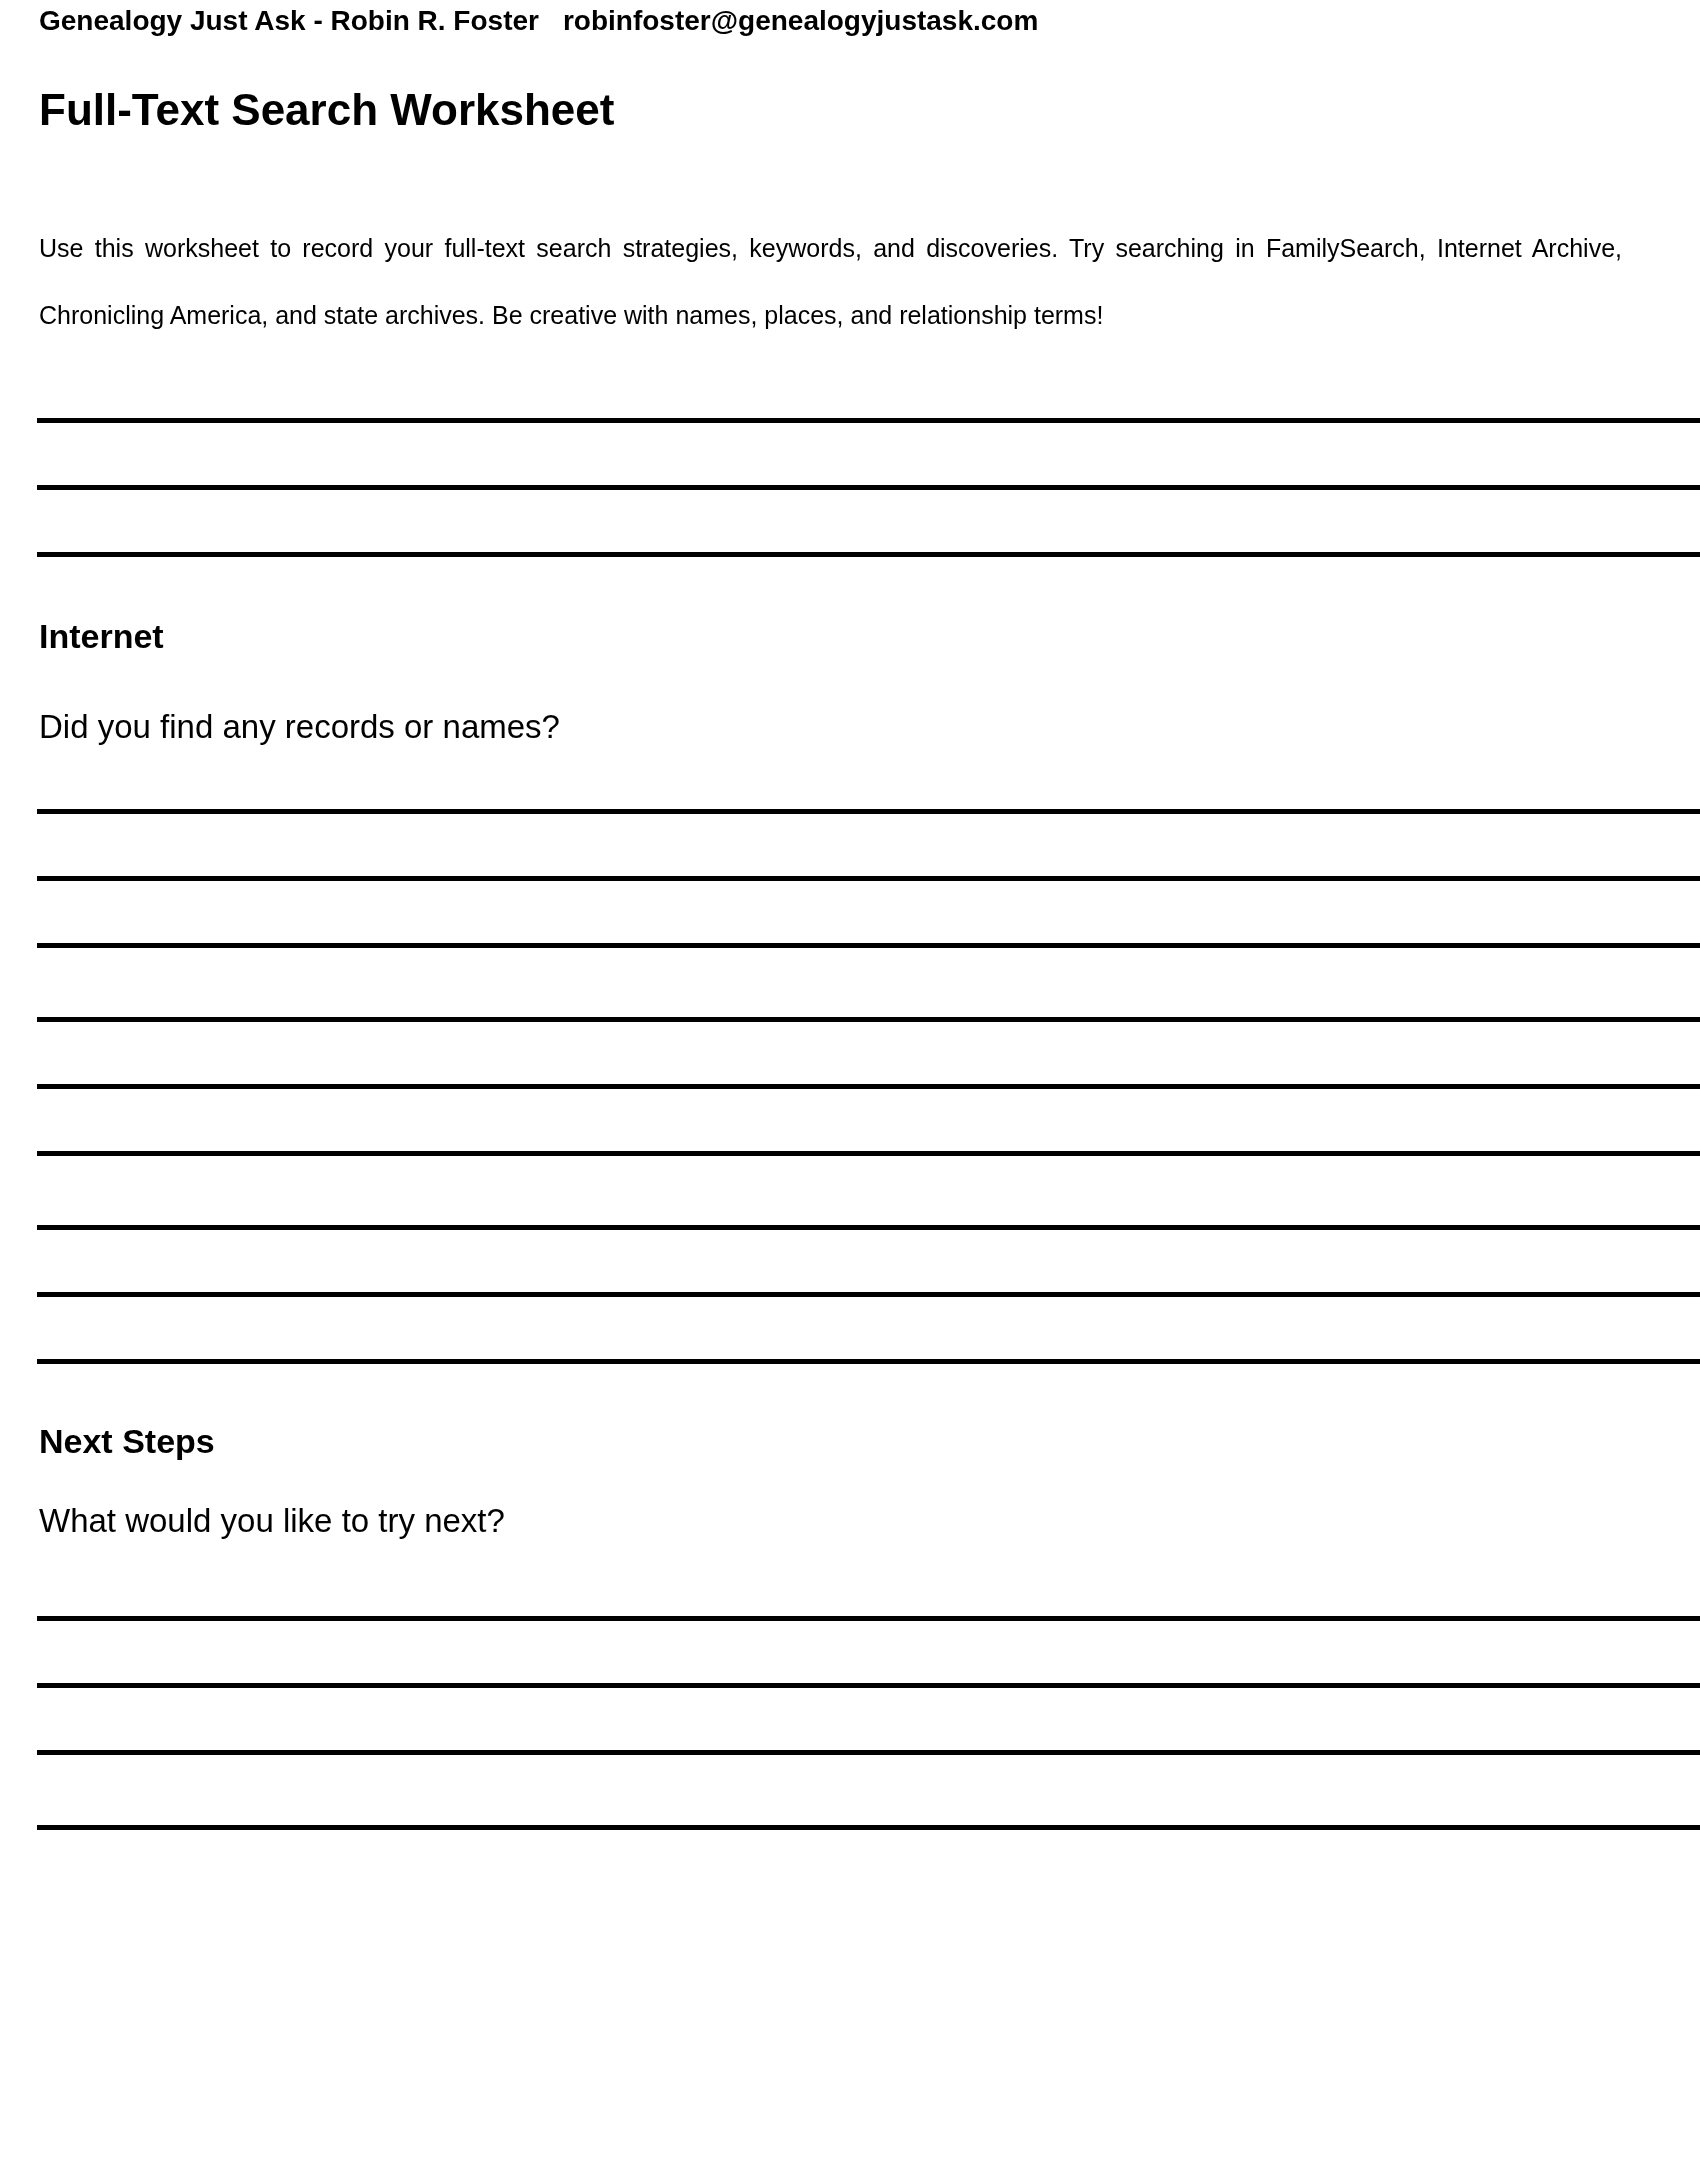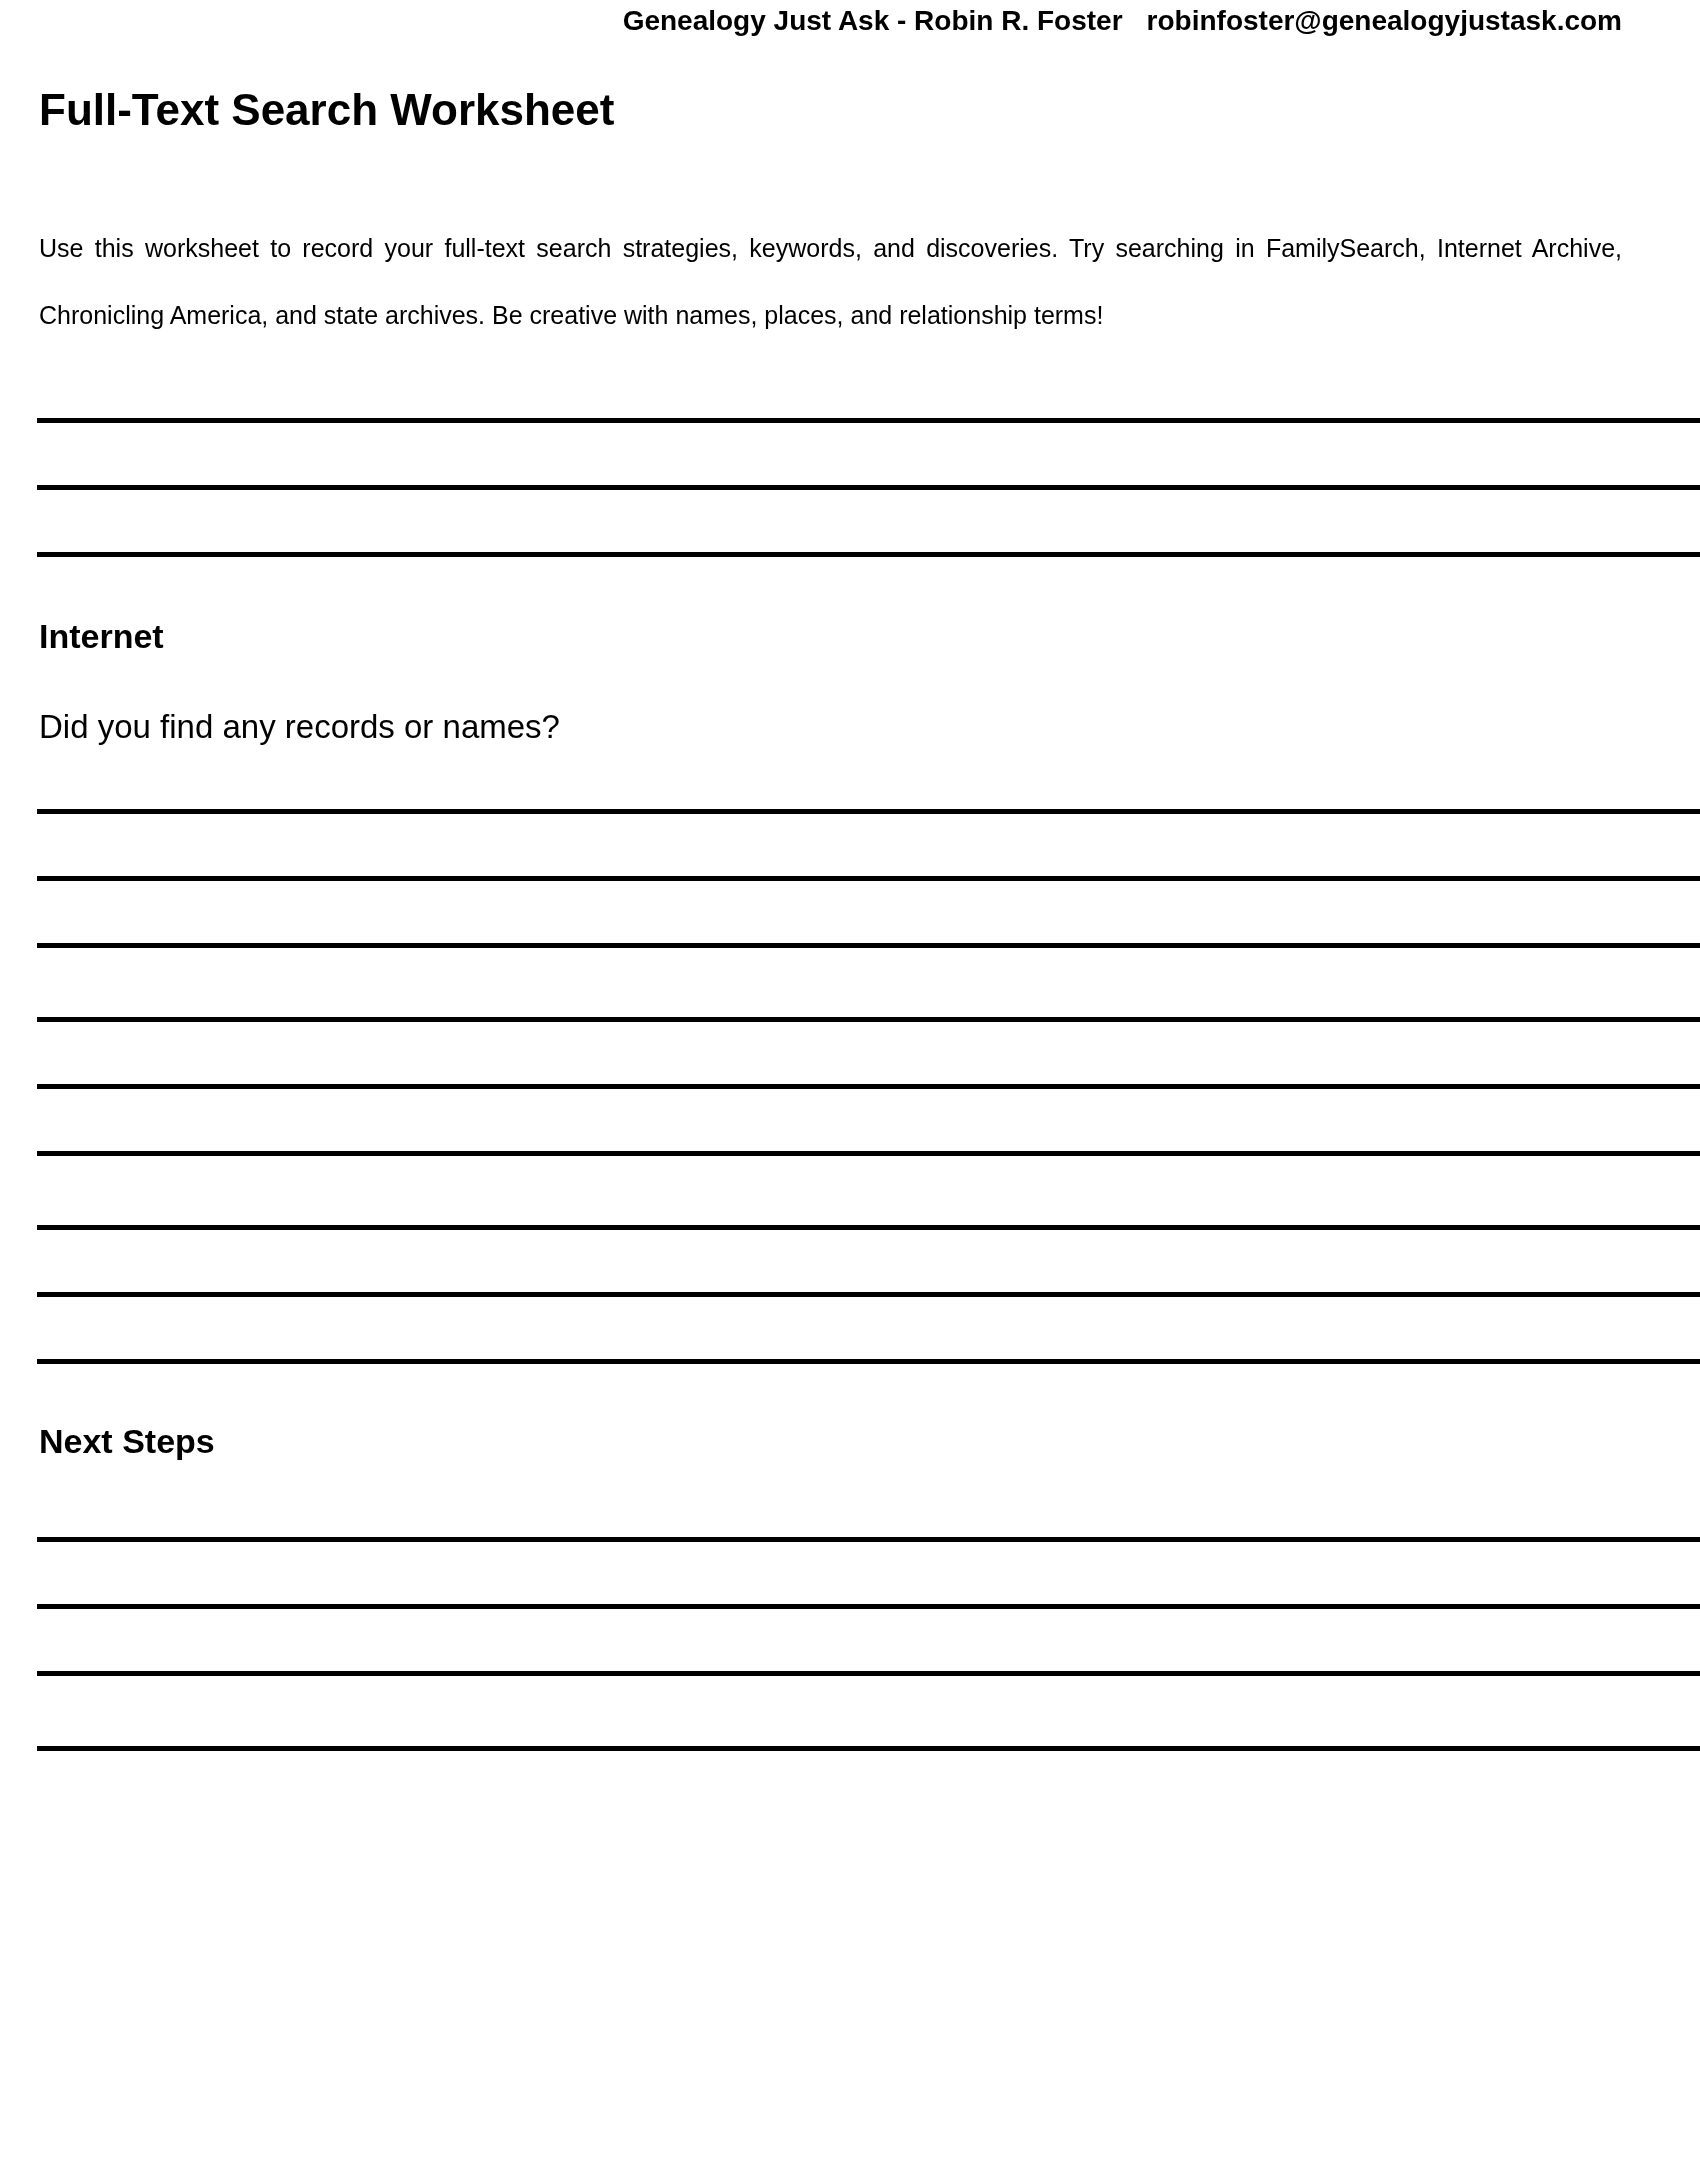--- a/index.html
+++ b/index.html
@@ -21,21 +21,21 @@
   
   .text {
     margin-left: 39px;
     width: 1583px;
   }
 
   .doc-header {
     font-size: 28px;
     font-weight: 700;
     line-height: 33px;
-    text-align: right;
+    text-align: left;
     white-space: nowrap;
   }
   .doc-header .email { margin-left: 24px; }
 
   .title {
     font-size: 44px;
     font-weight: 700;
     line-height: 52px;
   }
 
@@ -107,20 +107,21 @@
   <div class="rule mt98"></div>
   <div class="rule mt87"></div>
   <div class="rule mt87"></div>
 
   <div class="rule mt98"></div>
   <div class="rule mt87"></div>
   <div class="rule mt87"></div>
 
   <h2 class="text heading mt80">Next Steps</h2>
 
+  <p class="text question mt58">What would you like to try next?</p>
   <div class="rule mt107"></div>
   <div class="rule mt87"></div>
   <div class="rule mt87"></div>
 
   <div class="rule mt99"></div>
 
 </div>
 
 
 </body></html>

